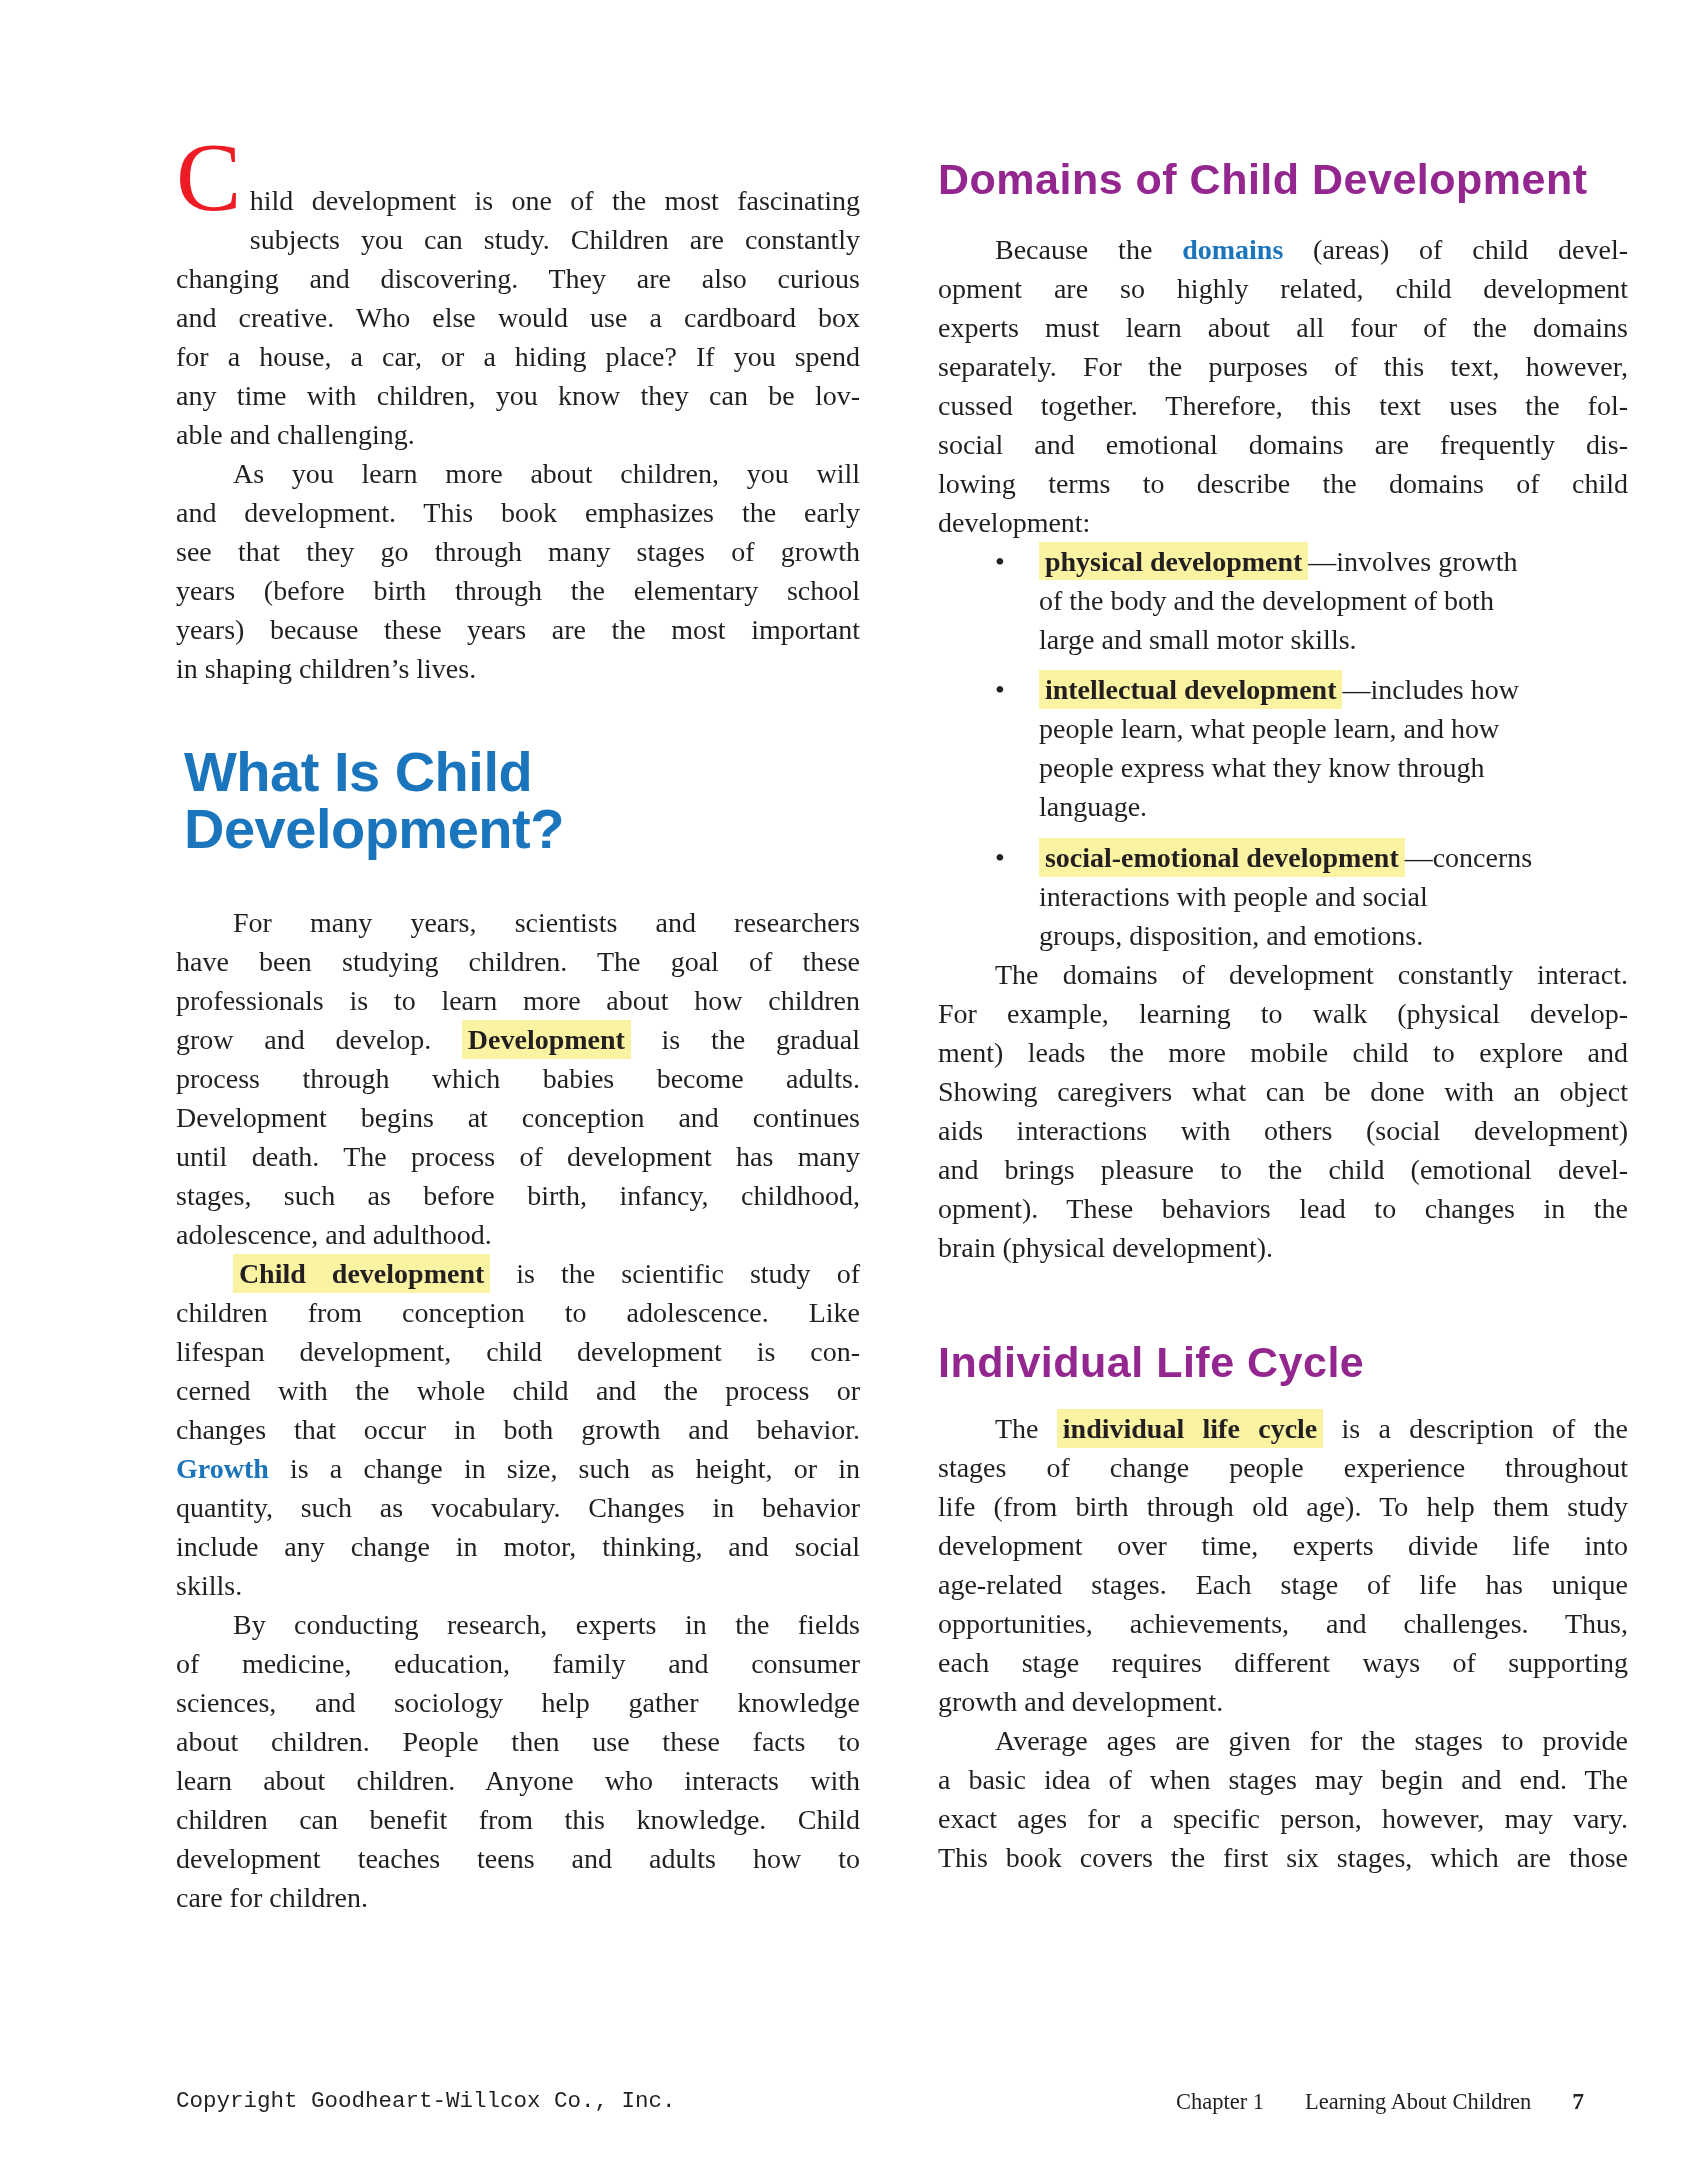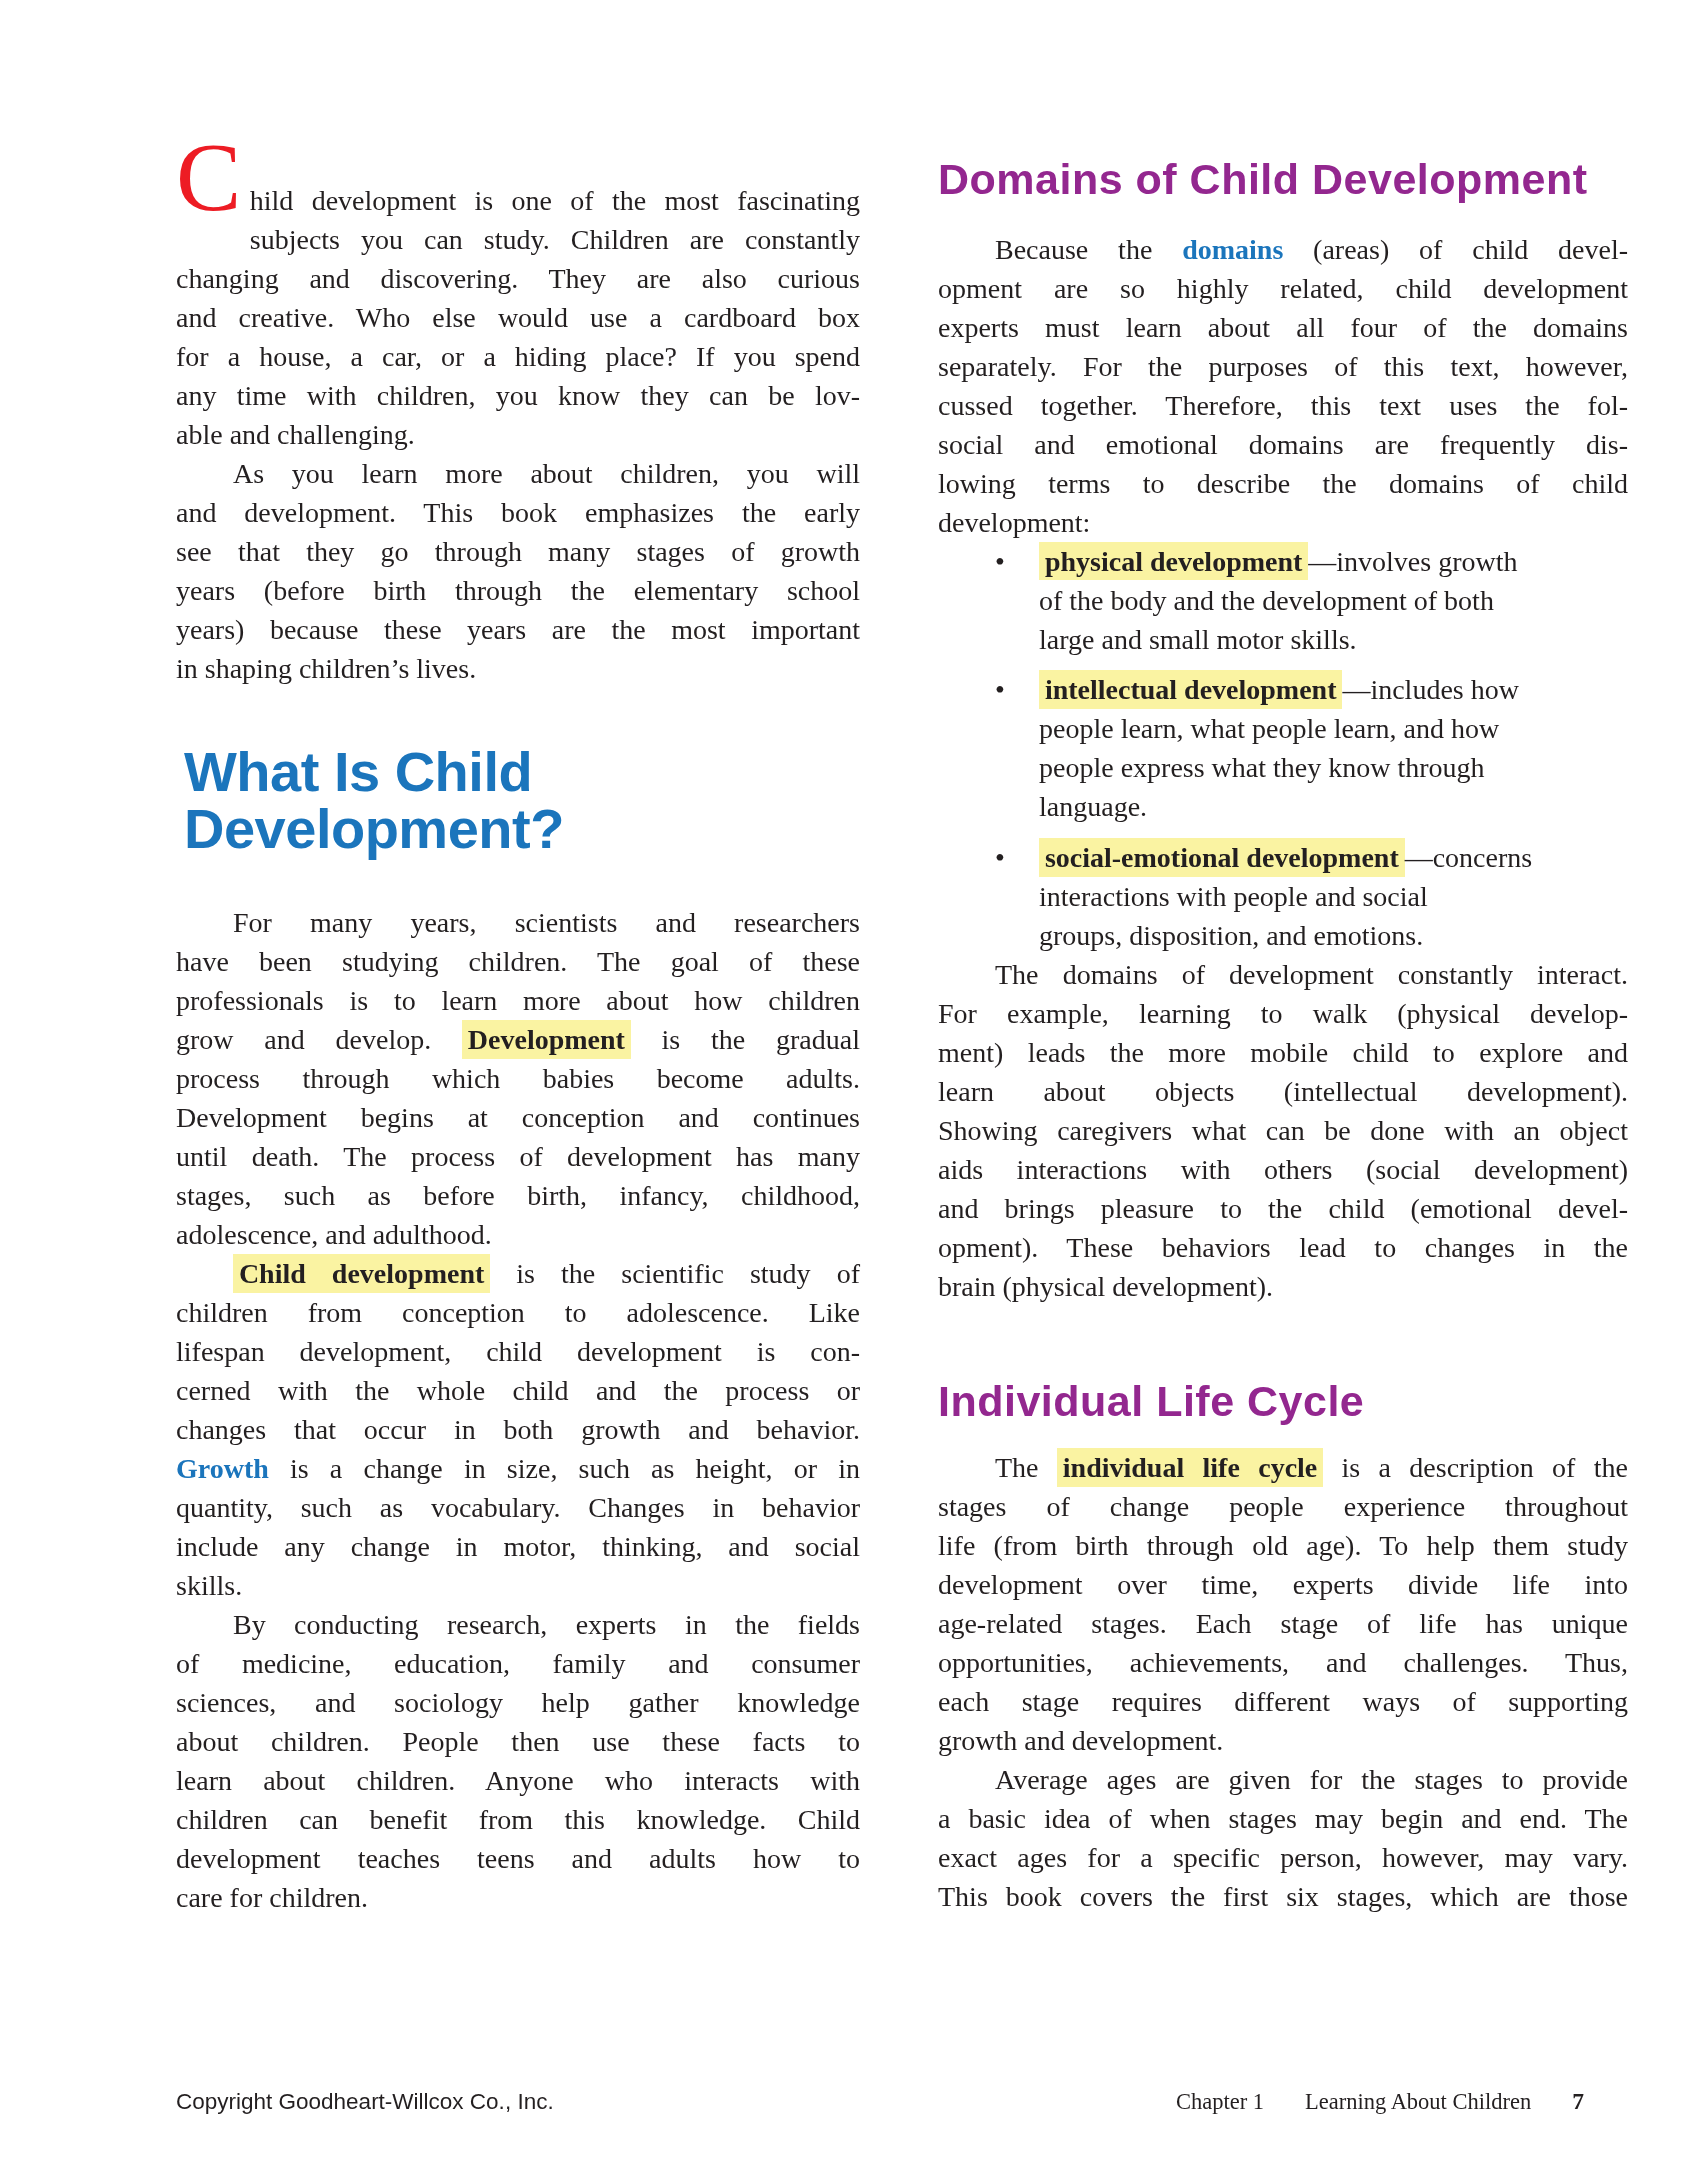--- a/index.html
+++ b/index.html
@@ -50,21 +50,21 @@
   .bullet-marker{width:44px;margin-left:57px;flex:0 0 44px;}
   .bullet-text{flex:1;}
   .bline{text-align:left;}
 
   .seg-hl{font-weight:700;background:var(--highlight-yellow);padding:3.9px 5.9px;text-align:center;}
   .seg-blue{font-weight:700;color:var(--term-blue);}
   .seg-bold{font-weight:700;}
 
   .footer-left{
     position:absolute;left:176px;top:2088px;
-    font-family:Liberation Sans, sans-serif;
+    font-family:Liberation Mono, monospace;
     font-size:22.5px;line-height:27.4px;color:var(--body-text);
   }
   .footer-right{
     position:absolute;left:894px;top:2088px;width:690px;
     display:flex;justify-content:flex-end;align-items:baseline;gap:41px;
     font-family:Liberation Serif, serif;
     font-size:22.5px;line-height:27.4px;color:var(--body-text);
   }
   .pagenum{font-weight:700;font-size:23.5px;}
 </style>
@@ -166,21 +166,20 @@
             <div class="bline"><span class="seg-hl">social-emotional development</span><span class="seg">—concerns</span></div>
             <div class="bline"><span class="seg">interactions with people and social</span></div>
             <div class="bline"><span class="seg">groups, disposition, and emotions.</span></div>
           </div>
         </div>
       </div>
       <div class="para indent">
         <div class="line"><span class="seg">The domains of development constantly interact.</span></div>
         <div class="line"><span class="seg">For example, learning to walk (physical develop-</span></div>
         <div class="line"><span class="seg">ment) leads the more mobile child to explore and</span></div>
-        <div class="line"><span class="seg">learn about objects (intellectual development).</span></div>
         <div class="line"><span class="seg">Showing caregivers what can be done with an object</span></div>
         <div class="line"><span class="seg">aids interactions with others (social development)</span></div>
         <div class="line"><span class="seg">and brings pleasure to the child (emotional devel-</span></div>
         <div class="line"><span class="seg">opment). These behaviors lead to changes in the</span></div>
         <div class="line last"><span class="seg">brain (physical development).</span></div>
       </div>
       <div class="heading h2 later">
         <div class="hline">Individual Life Cycle</div>
       </div>
       <div class="para indent">

